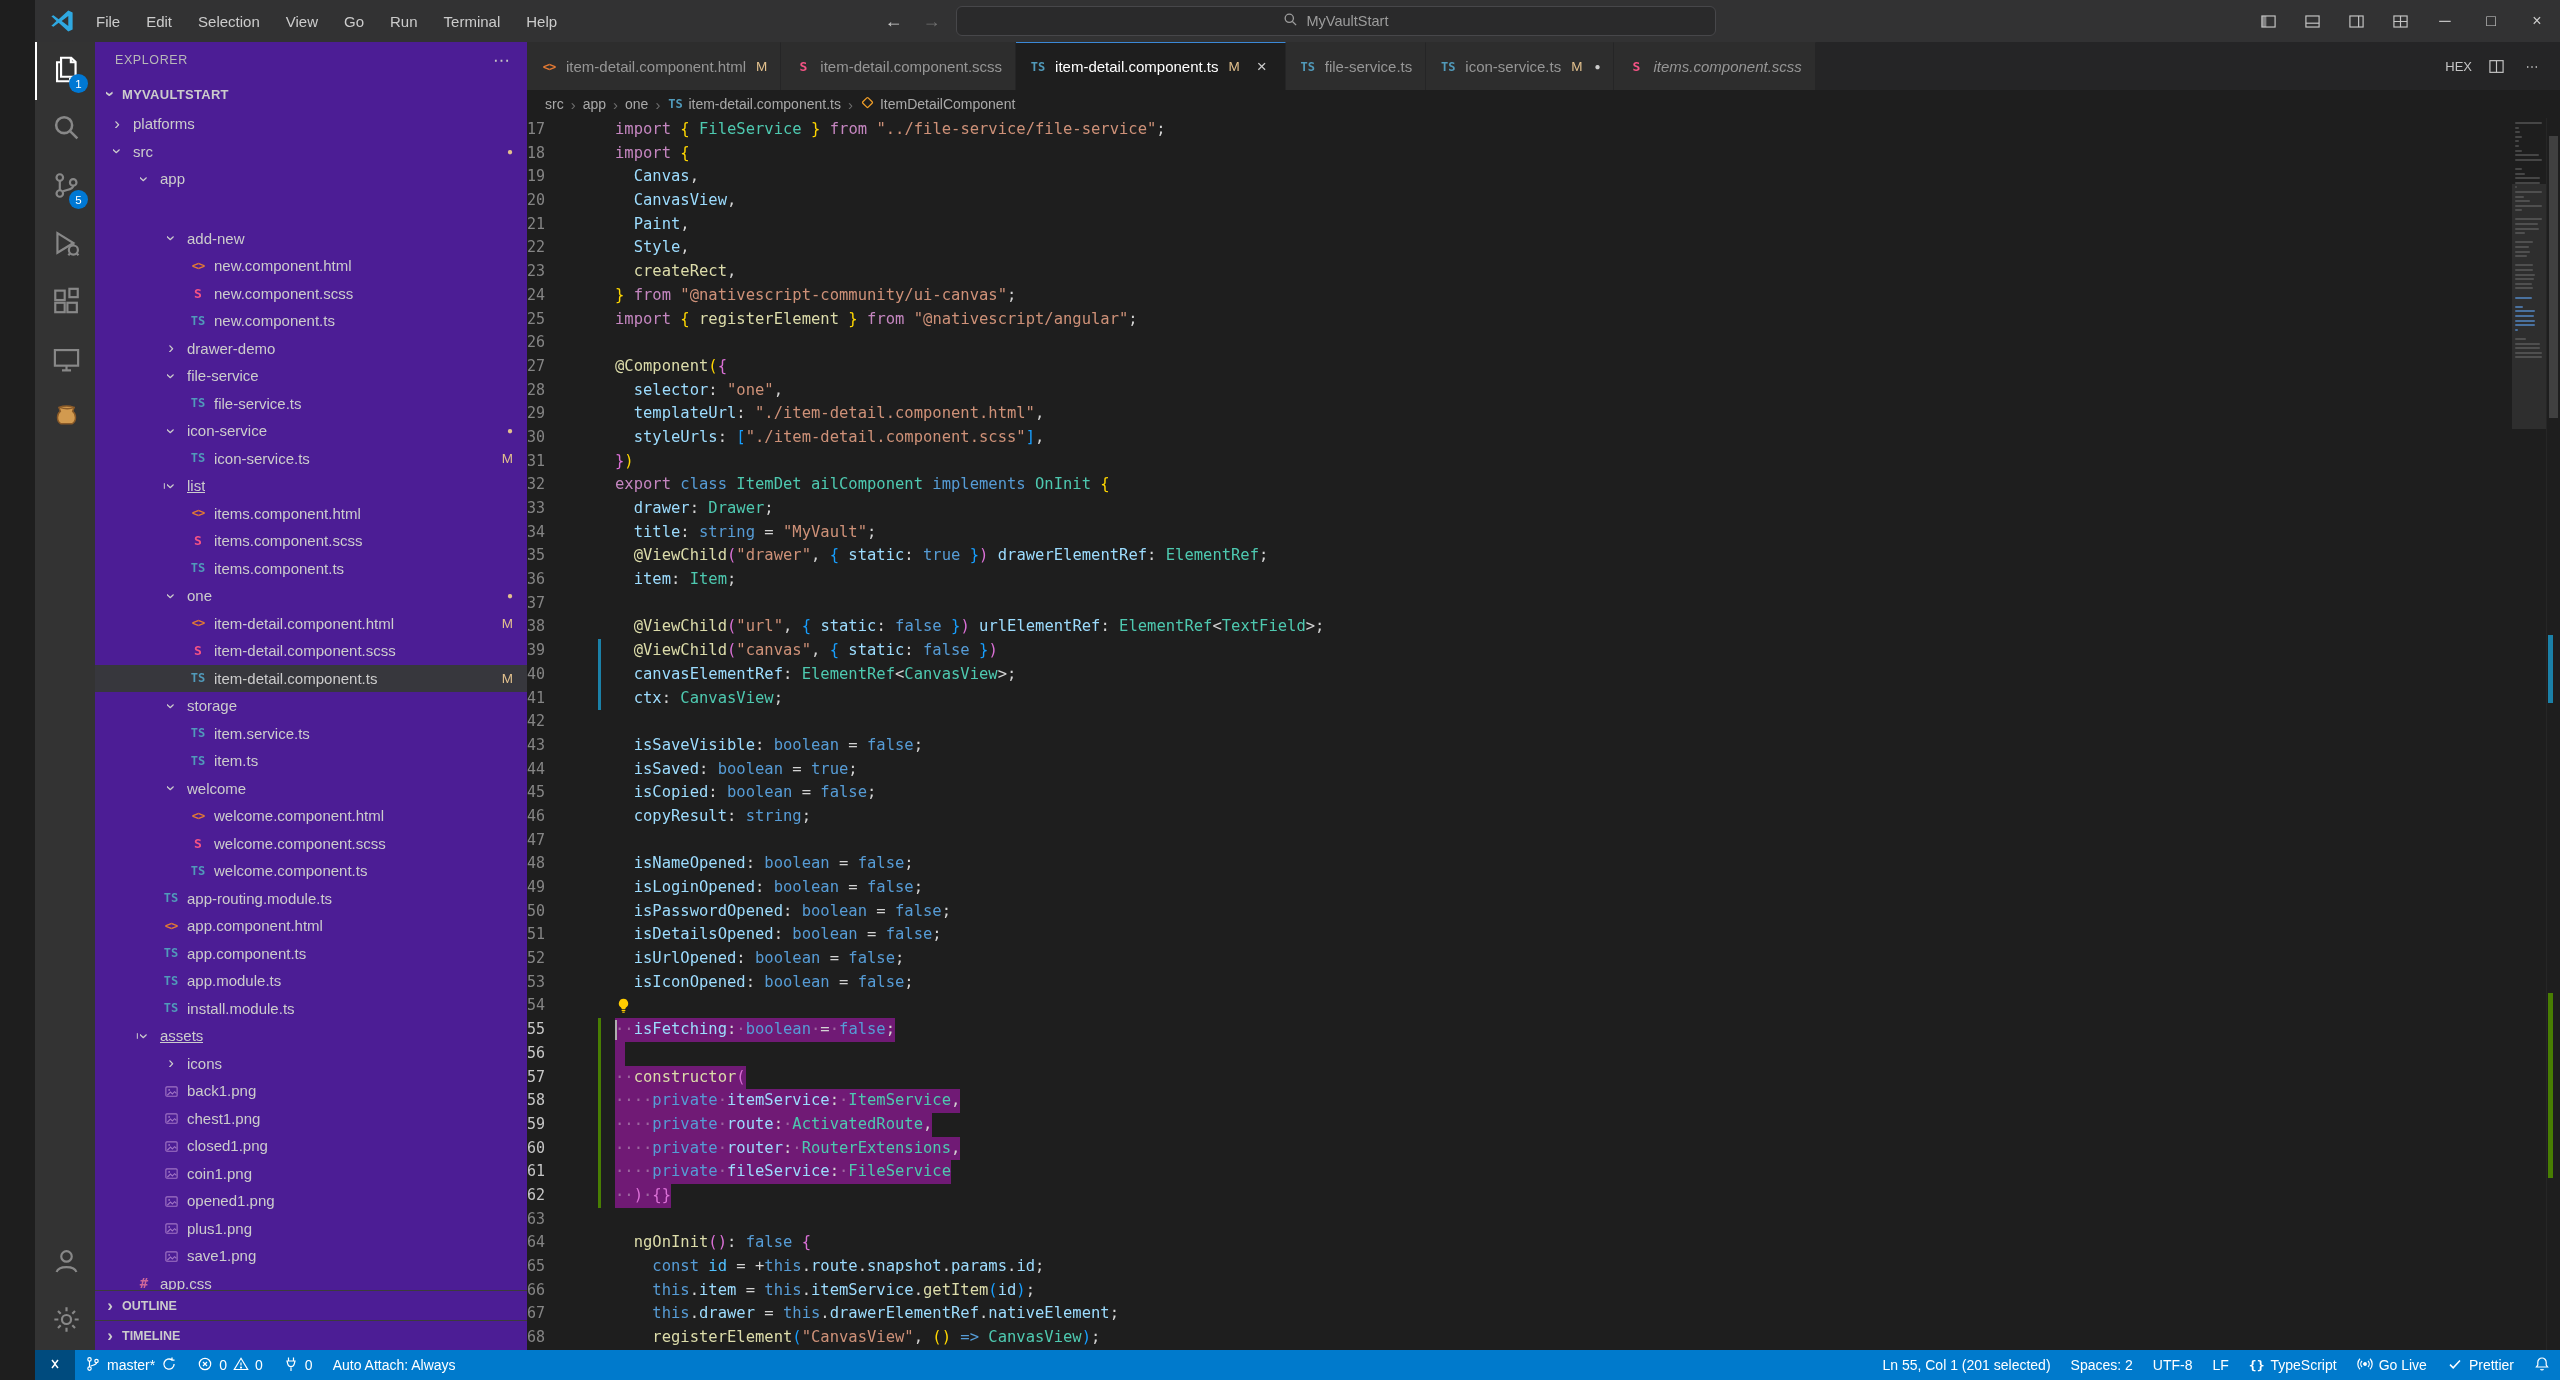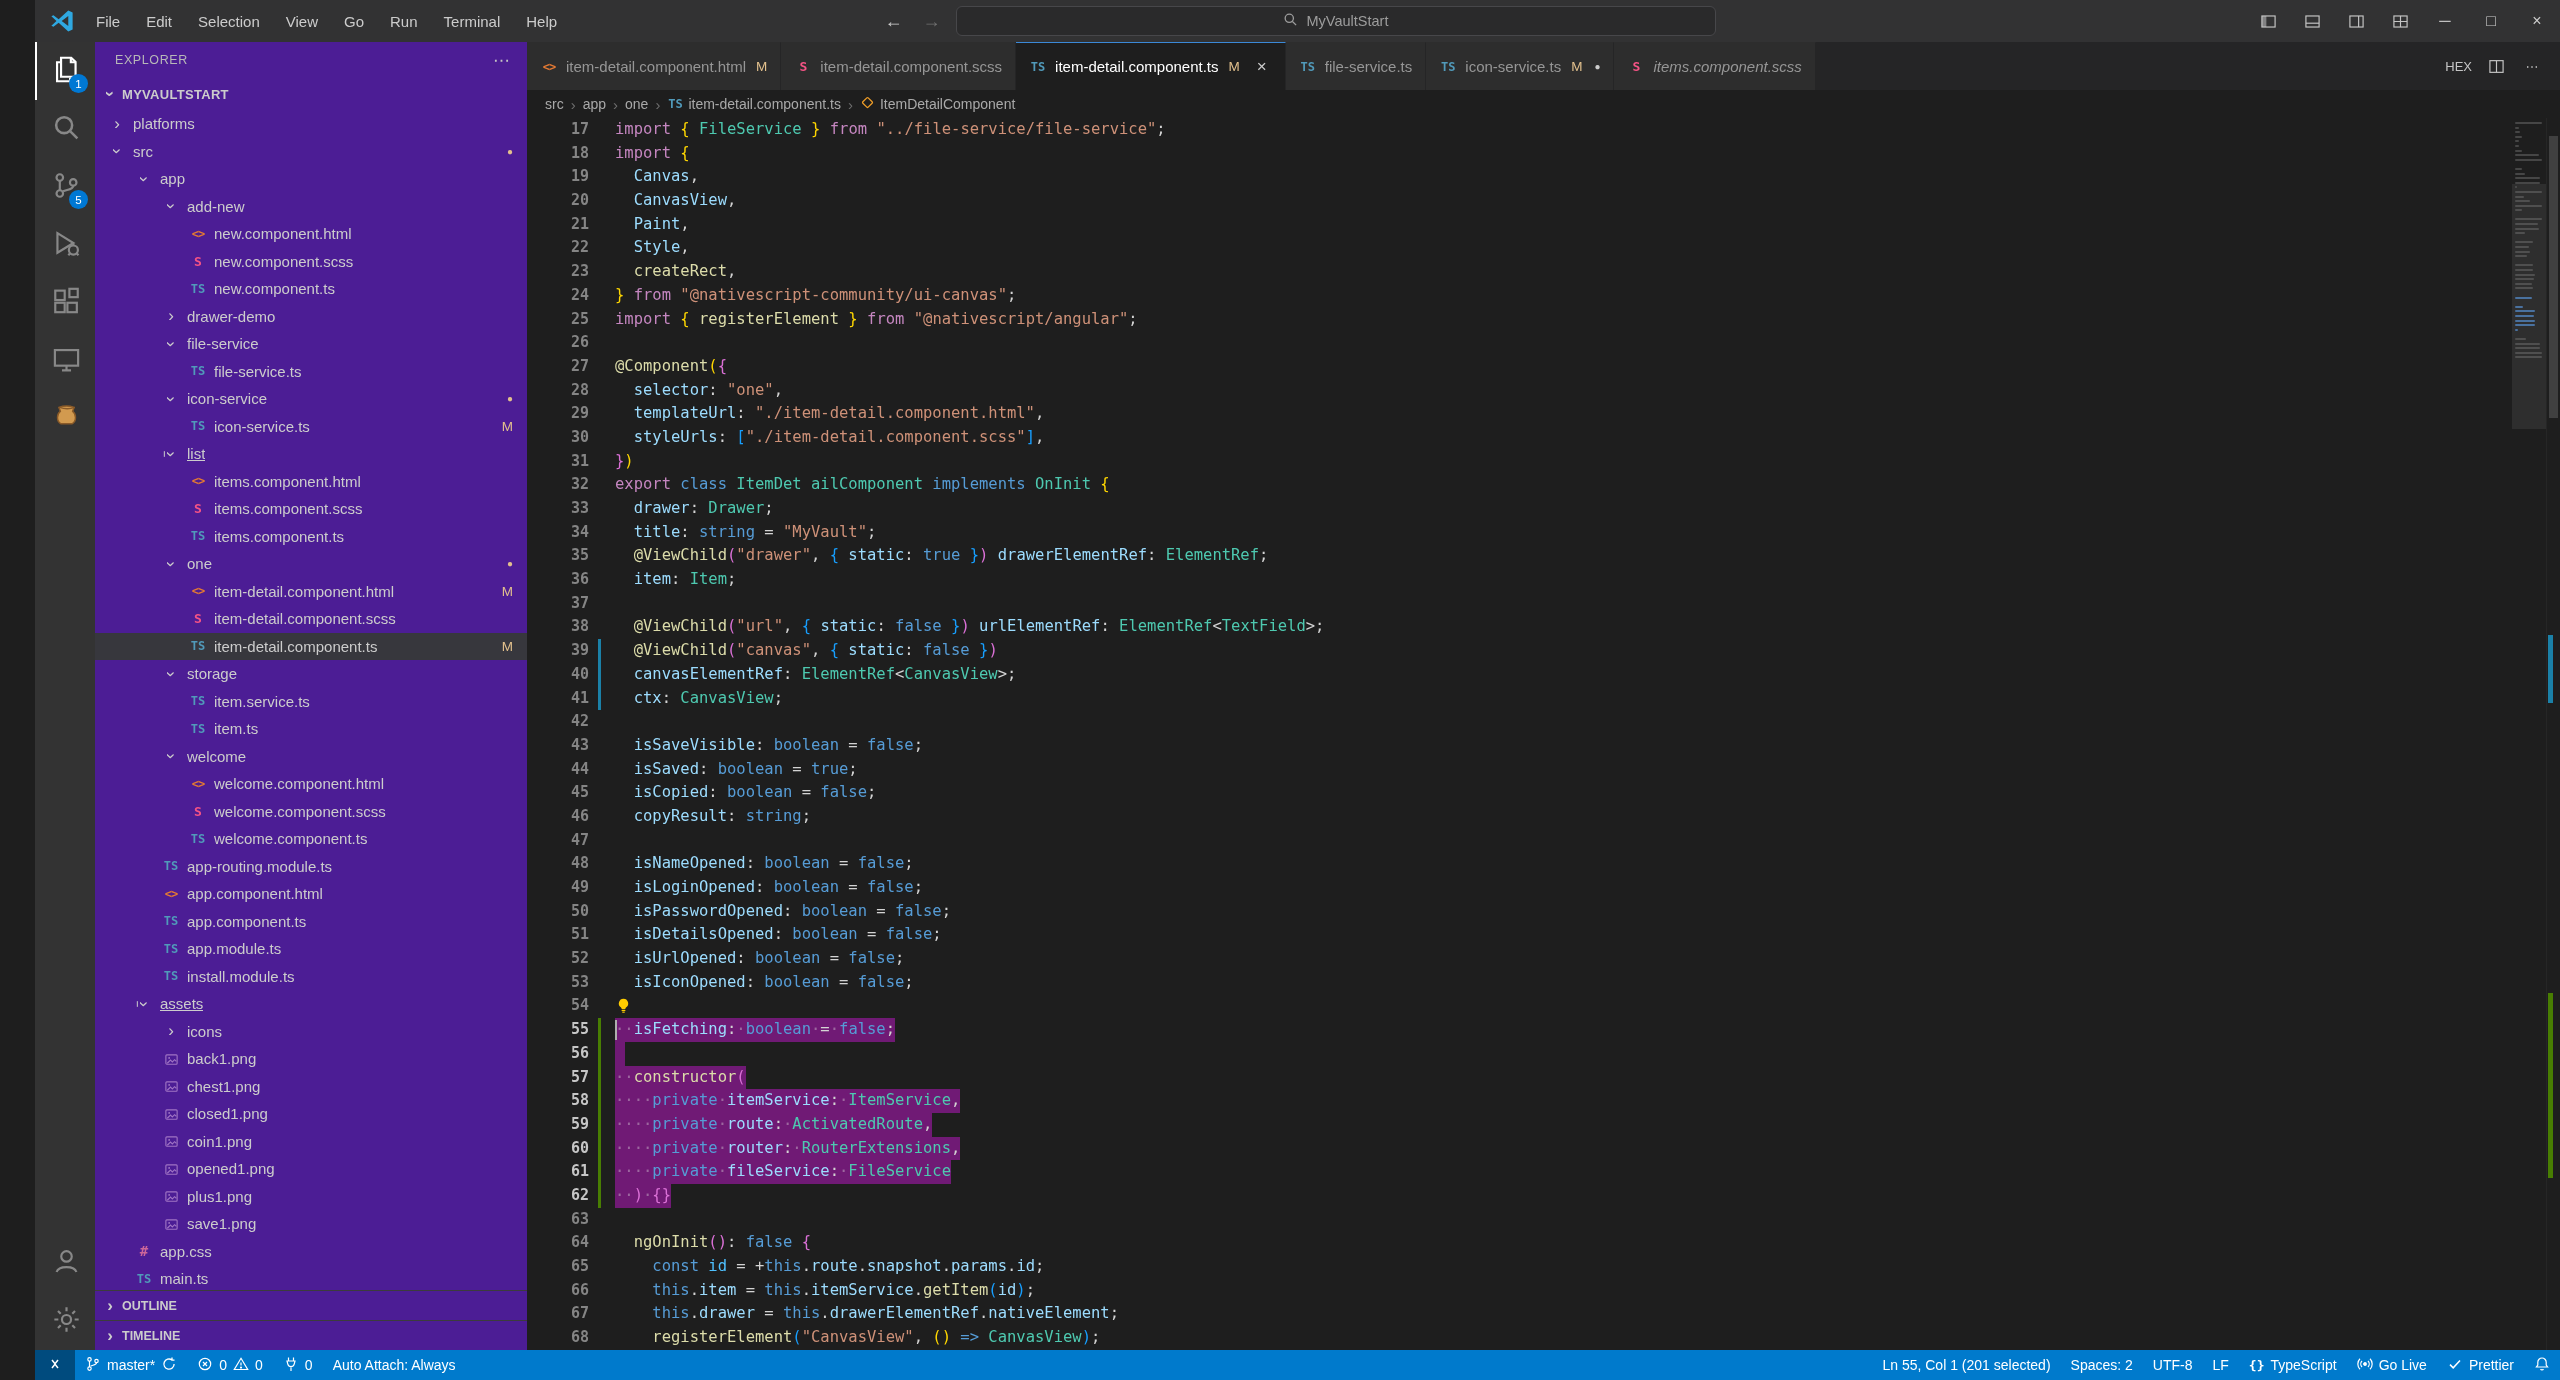--- a/index.html
+++ b/index.html
@@ -71,21 +71,21 @@
   .breadcrumbs{height:28px;display:flex;align-items:center;padding:0 18px;color:#a9a9a9;font-size:14px;gap:7px;flex:none;}
   .bc-sep{color:#6e6e6e;font-size:15px;}
   .bc-item{display:flex;align-items:center;gap:5px;cursor:pointer;}
   .bc-item .fi{width:16px;}
   .bc-item svg{width:15px;height:15px;}
 
   
   .editor{flex:1;display:flex;min-height:0;position:relative;}
   .code{flex:1;overflow:hidden;font-family:"DejaVu Sans Mono",monospace;font-size:15.5px;line-height:23.69px;}
   .line{display:flex;height:23.69px;white-space:pre;}
-  .ln{width:62px;text-align:right;color:#858585;flex:none;font-size:15px;font-weight:bold;}
+  .ln{width:62px;text-align:left;color:#858585;flex:none;font-size:15px;}
   .line.sel .ln{color:#c6c6c6;}
   .gut{width:26px;flex:none;position:relative;}
   .gut.mod::before{content:"";position:absolute;left:9px;top:0;bottom:0;width:3px;background:#1b81a8;}
   .gut.add::before{content:"";position:absolute;left:9px;top:0;bottom:0;width:3px;background:#487e02;}
   .lc{position:relative;}
   .line.sel .lc{background:#701a75;min-width:10px;}
   .caret{position:absolute;left:0;top:2px;bottom:2px;width:2px;background:#aeafad;}
   .bulb{display:inline-flex;width:22px;vertical-align:middle;}
   .bulb svg{width:17px;height:17px;}
   .tk-p{color:#d4d4d4}.tk-kw{color:#c586c0}.tk-kw2{color:#569cd6}.tk-str{color:#ce9178}
@@ -257,21 +257,21 @@
           </div>
           <div class="tree-row" style="padding-left: 13px;">
             <span class="chev down"></span>
             <span class="tree-label">src</span>
             <span class="dot-badge">●</span>
           </div>
           <div class="tree-row" style="padding-left: 40px;">
             <span class="chev down"></span>
             <span class="tree-label">app</span>
           </div>
-          <div class="tree-row" style="padding-left: 67px;">
+          <div class="tree-row" style="padding-left: 67px; margin-top: 32px;">
             <span class="chev down"></span>
             <span class="tree-label">add-new</span>
           </div>
           <div class="tree-row" style="padding-left: 94px;">
             <span class="fi html">&lt;&gt;</span>
             <span class="tree-label">new.component.html</span>
           </div>
           <div class="tree-row" style="padding-left: 94px;">
             <span class="fi scss">S</span>
             <span class="tree-label">new.component.scss</span>

